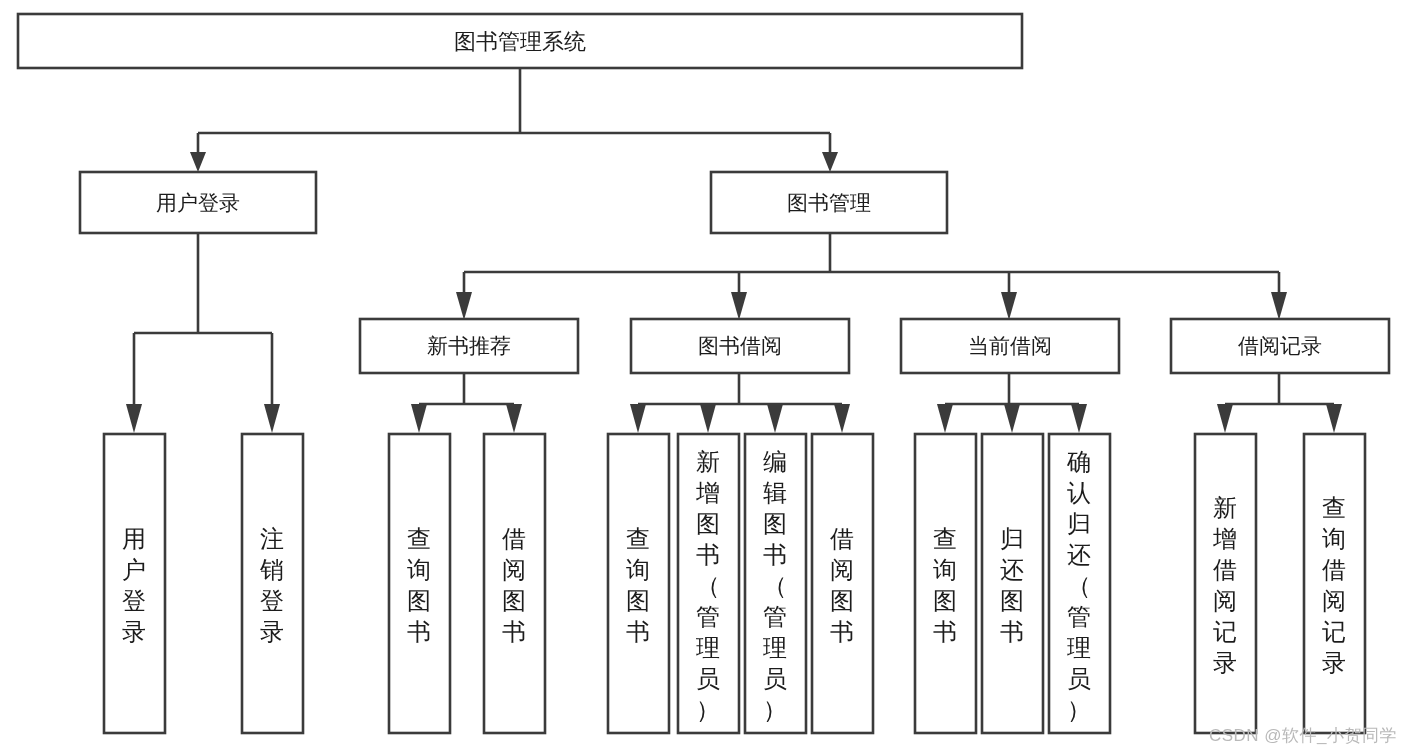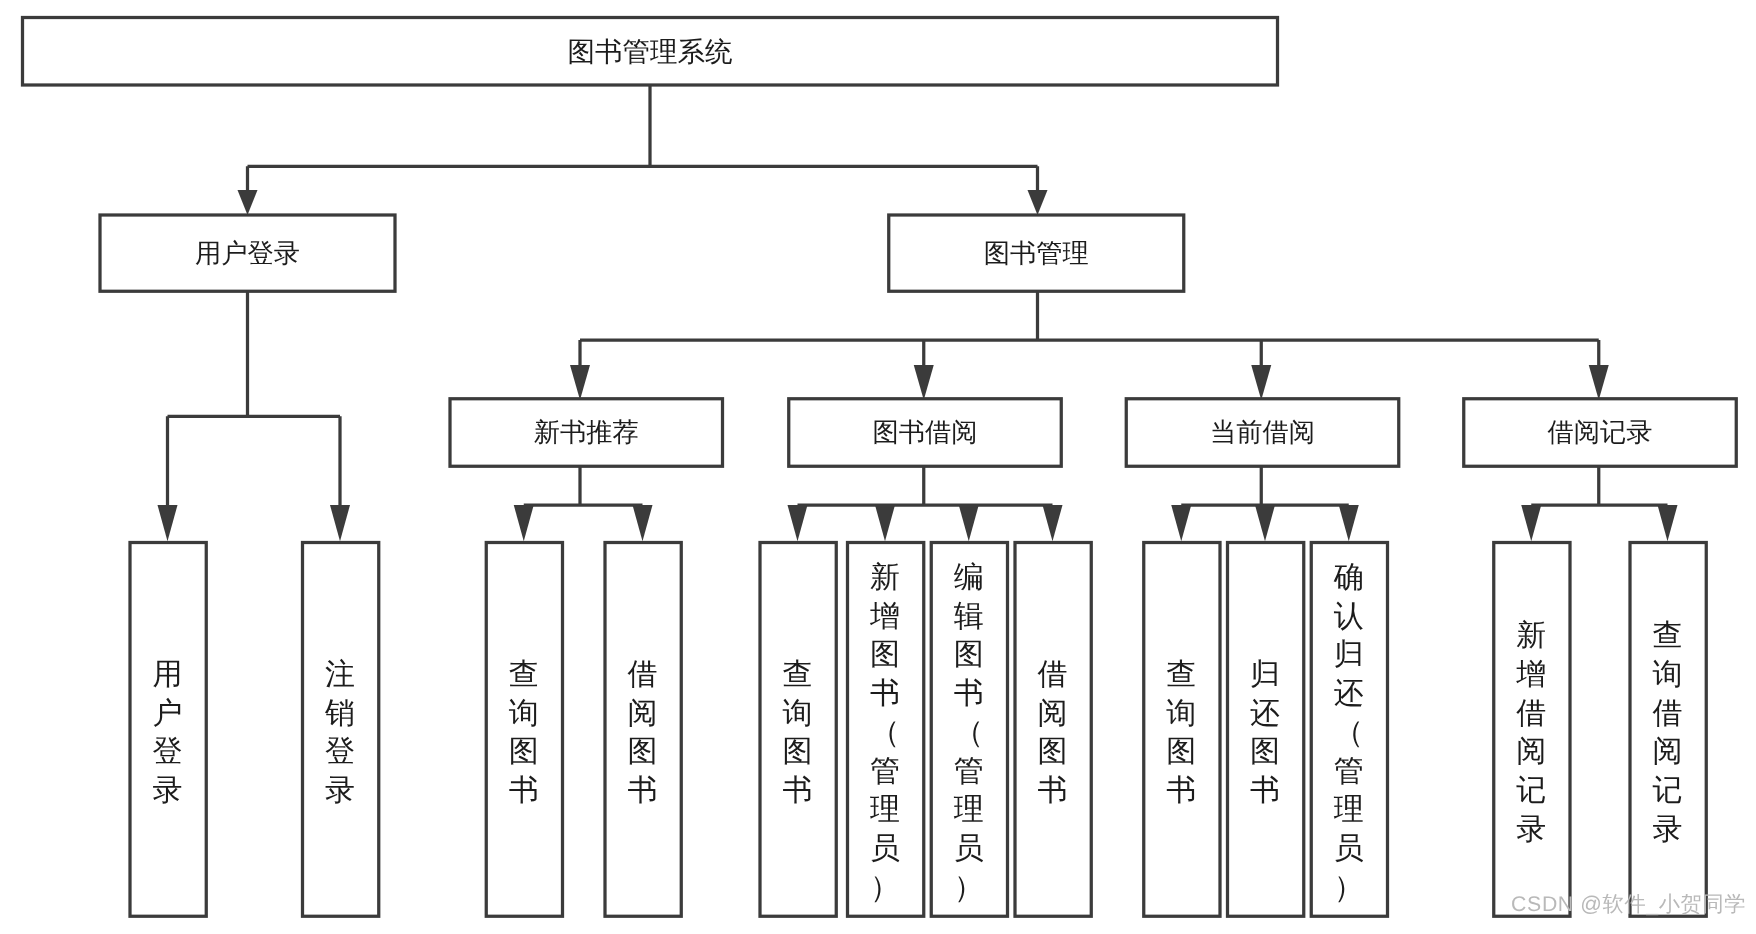--- a/index.html
+++ b/index.html
@@ -53,21 +53,21 @@
     fill: none;
     stroke-linecap: butt;
   }
   .arrow-head {
     fill: #3b3b3b;
     stroke: none;
   }
   .watermark {
     position: absolute;
     right: 8px;
-    bottom: 12px;
+    bottom: 0;
     font-family: "Liberation Sans", "DejaVu Sans", sans-serif;
     font-size: 17px;
     color: #b9b9b9;
     white-space: nowrap;
     letter-spacing: 0.5px;
     pointer-events: none;
   }
 </style>
 </head>
 <body>

